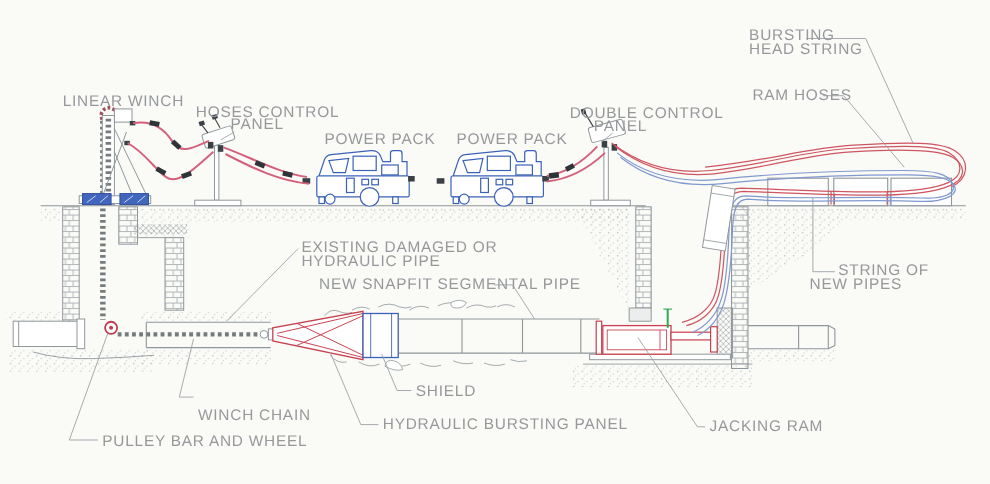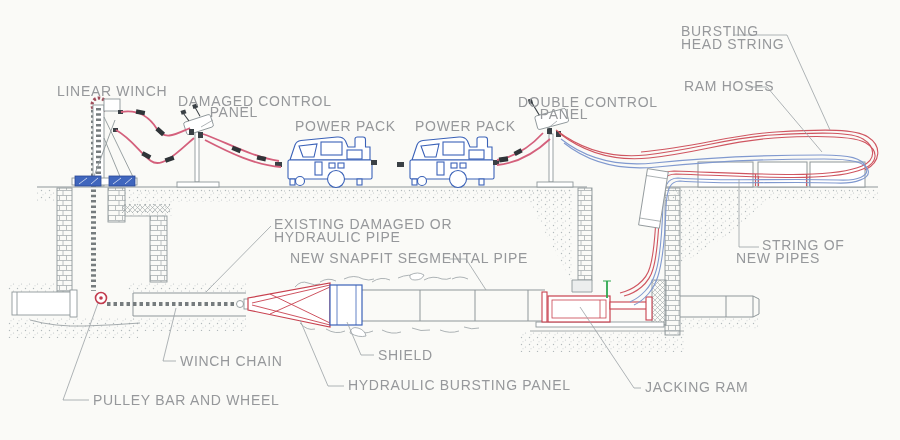--- a/index.html
+++ b/index.html
@@ -256,40 +256,40 @@
     <path d="M374 355 H361 L347 322"></path>
     <path d="M344 386 H328 L300 320"></path>
     <path d="M89 400 H63 L98 303"></path>
     <path d="M641 388 H634 L580 307"></path>
     <path d="M759 247 H739 V179"></path>
   </g>
 </svg>
 
 <div class="lbl" style="left:57px;top:86px">LINEAR WINCH</div>
 
-<div class="lbl r" style="left:178px;top:96px;width:88px">DAMAGED CONTROL</div>
+<div class="lbl r" style="left:178px;top:96px;width:88px">HOSES CONTROL</div>
 <div class="lbl r" style="left:178px;top:107px;width:80px">PANEL</div>
 
 <div class="lbl c" style="left:295px;top:121px;width:78px">POWER PACK</div>
 <div class="lbl c" style="left:415px;top:121px;width:78px">POWER PACK</div>
 
 <div class="lbl c" style="left:518px;top:97px;width:92px">DOUBLE CONTROL</div>
 <div class="lbl c" style="left:518px;top:109px;width:92px">PANEL</div>
 
 <div class="lbl" style="left:681px;top:26px">BURSTING</div>
 <div class="lbl" style="left:681px;top:39px">HEAD STRING</div>
 
 <div class="lbl" style="left:684px;top:81px">RAM HOSES</div>
 
 <div class="lbl" style="left:274px;top:219px">EXISTING DAMAGED OR</div>
 <div class="lbl" style="left:274px;top:232px">HYDRAULIC PIPE</div>
 
 <div class="lbl" style="left:290px;top:253px">NEW SNAPFIT SEGMENTAL PIPE</div>
 
-<div class="lbl" style="left:180px;top:356px">WINCH CHAIN</div>
+<div class="lbl" style="left:180px;top:372px">WINCH CHAIN</div>
 
 <div class="lbl" style="left:378px;top:350px">SHIELD</div>
 
 <div class="lbl" style="left:348px;top:380px">HYDRAULIC BURSTING PANEL</div>
 
 <div class="lbl" style="left:93px;top:395px">PULLEY BAR AND WHEEL</div>
 
 <div class="lbl" style="left:645px;top:382px">JACKING RAM</div>
 
 <div class="lbl" style="left:762px;top:240px">STRING OF</div>

